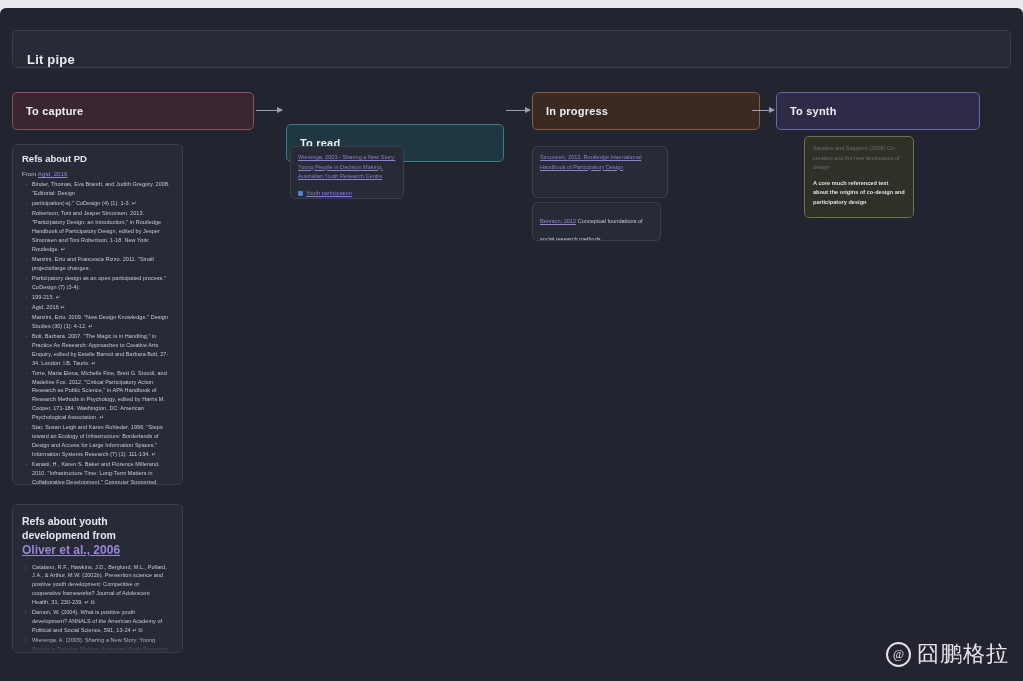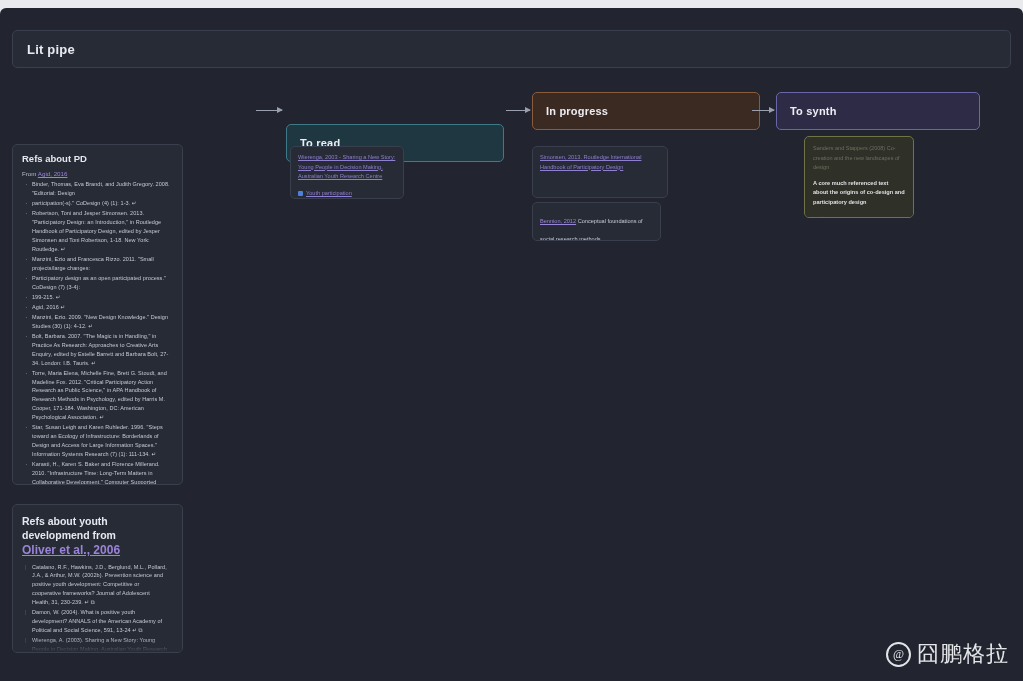--- a/index.html
+++ b/index.html
@@ -32,21 +32,21 @@
   
   .title-card {
     position: absolute;
     left: 12px; top: 22px;
     width: 999px; height: 38px;
     box-sizing: border-box;
     background: #272b36;
     border: 1px solid #3a3f4d;
     border-radius: 5px;
     display: flex;
-    align-items: center;
+    align-items: flex-end;
     padding-left: 14px;
   }
   .title-card .title {
     color: #e9eaf0;
     font-size: 13px;
     font-weight: bold;
     letter-spacing: .2px;
   }
 
   
@@ -265,20 +265,23 @@
 </head>
 <body>
 
 <div id="app">
   <div class="canvas">
 
     <div class="title-card">
       <span class="title">Lit pipe</span>
     </div>
 
+    <div class="stage s0">
+      <span class="lbl">To capture</span>
+    </div>
     <div class="stage s1">
       <span class="lbl">To read</span>
     </div>
     <div class="stage s2">
       <span class="lbl">In progress</span>
     </div>
     <div class="stage s3">
       <span class="lbl">To synth</span>
     </div>
 

